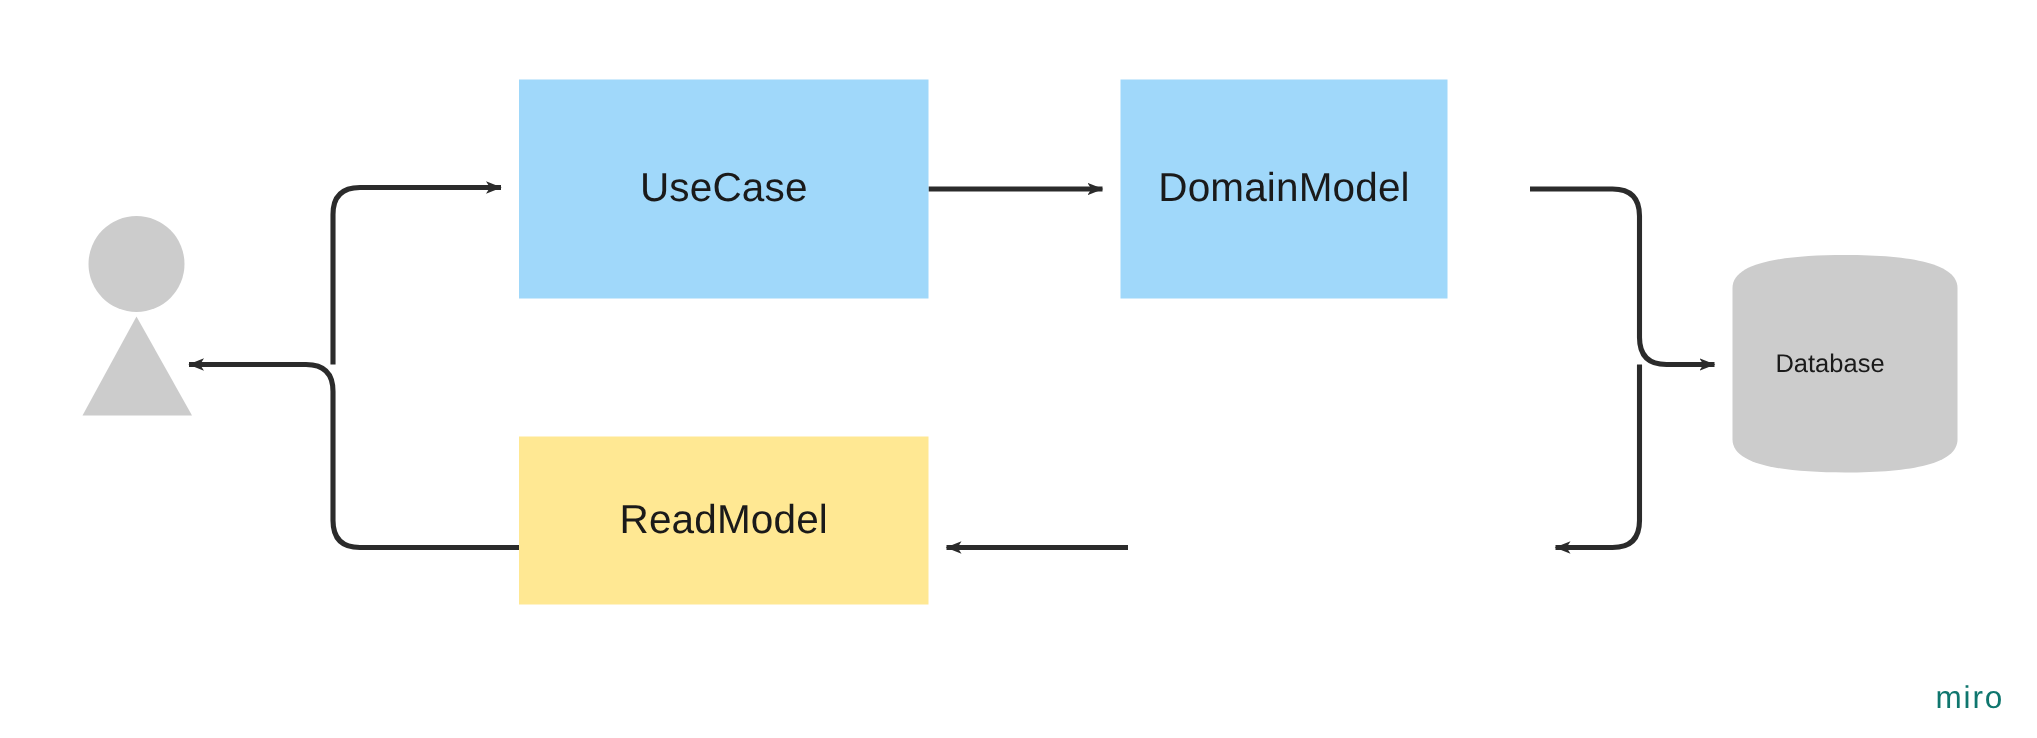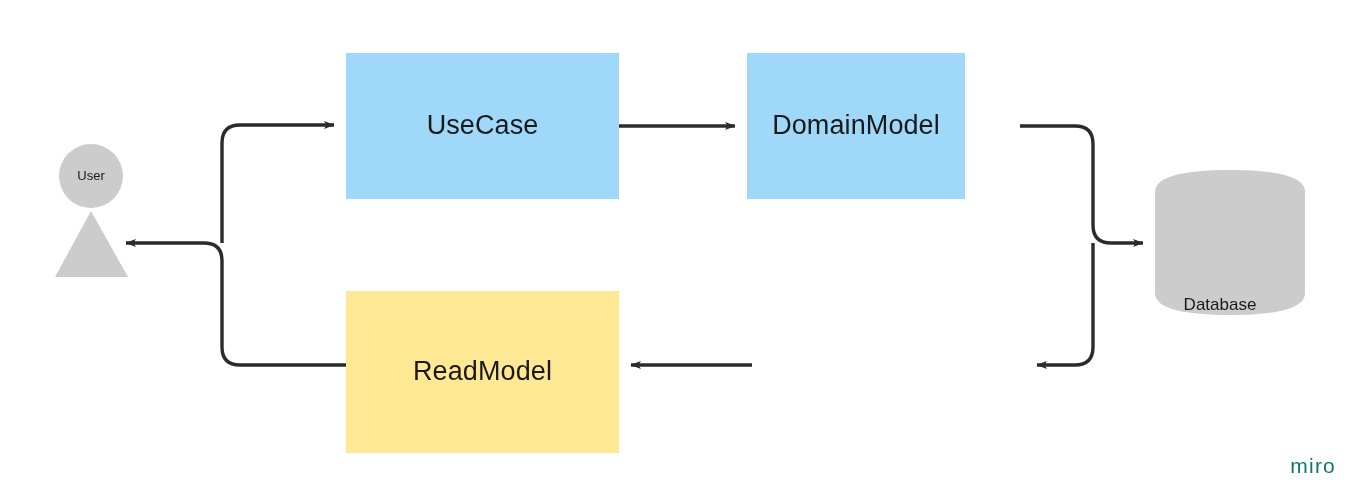--- a/index.html
+++ b/index.html
@@ -118,36 +118,33 @@
 
     <g>
       <path d="M1093,243 L1093,347 Q1093,365 1075,365 L1037,365" fill="none" stroke="#2b2b2b" stroke-width="3.4" stroke-linecap="butt" marker-end="url(#arrowhead)"></path>
     </g>
 
     <g>
       <path d="M752,365 L631,365" fill="none" stroke="#2b2b2b" stroke-width="3.4" stroke-linecap="butt" marker-end="url(#arrowhead)"></path>
     </g>
   </svg>
 
-  <div class="node actor-circle" style="left:59px; top:144px; width:64px; height:64px;">
-    <span class="node-label">User</span>
-  </div>
 
   <div class="node box" style="left:346px; top:53px; width:273px; height:146px; background:#a0d8fa;">
     <span class="node-label">UseCase</span>
   </div>
 
   <div class="node box" style="left:747px; top:53px; width:218px; height:146px; background:#a0d8fa;">
     <span class="node-label">DomainModel</span>
   </div>
 
-  <div class="db-label" style="left:1155px; top:170px; width:130px; height:145px;align-items:flex-end;">
+  <div class="db-label" style="left:1155px; top:170px; width:130px; height:145px;">
     <span class="node-label">Database</span>
   </div>
 
-  <div class="node box" style="left:346px; top:291px; width:273px; height:162px; background:#ffe893;">
+  <div class="node box" style="left:346px; top:291px; width:273px; height:112px; background:#ffe893;">
     <span class="node-label">ReadModel</span>
   </div>
 
 
   <div class="watermark">miro</div>
 
 </div>
 
 </body></html>

